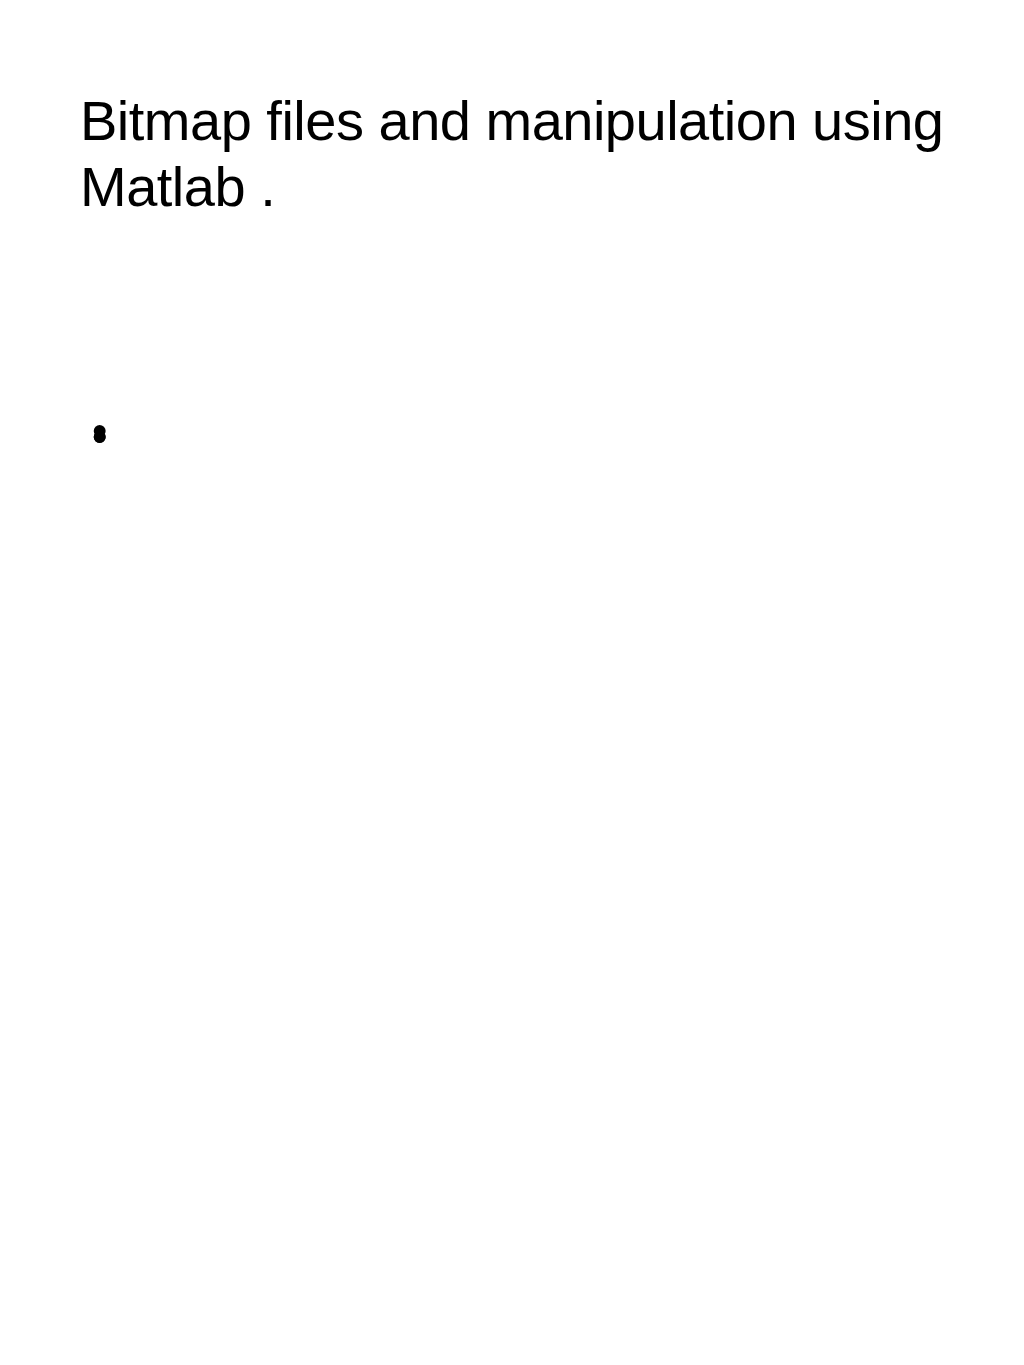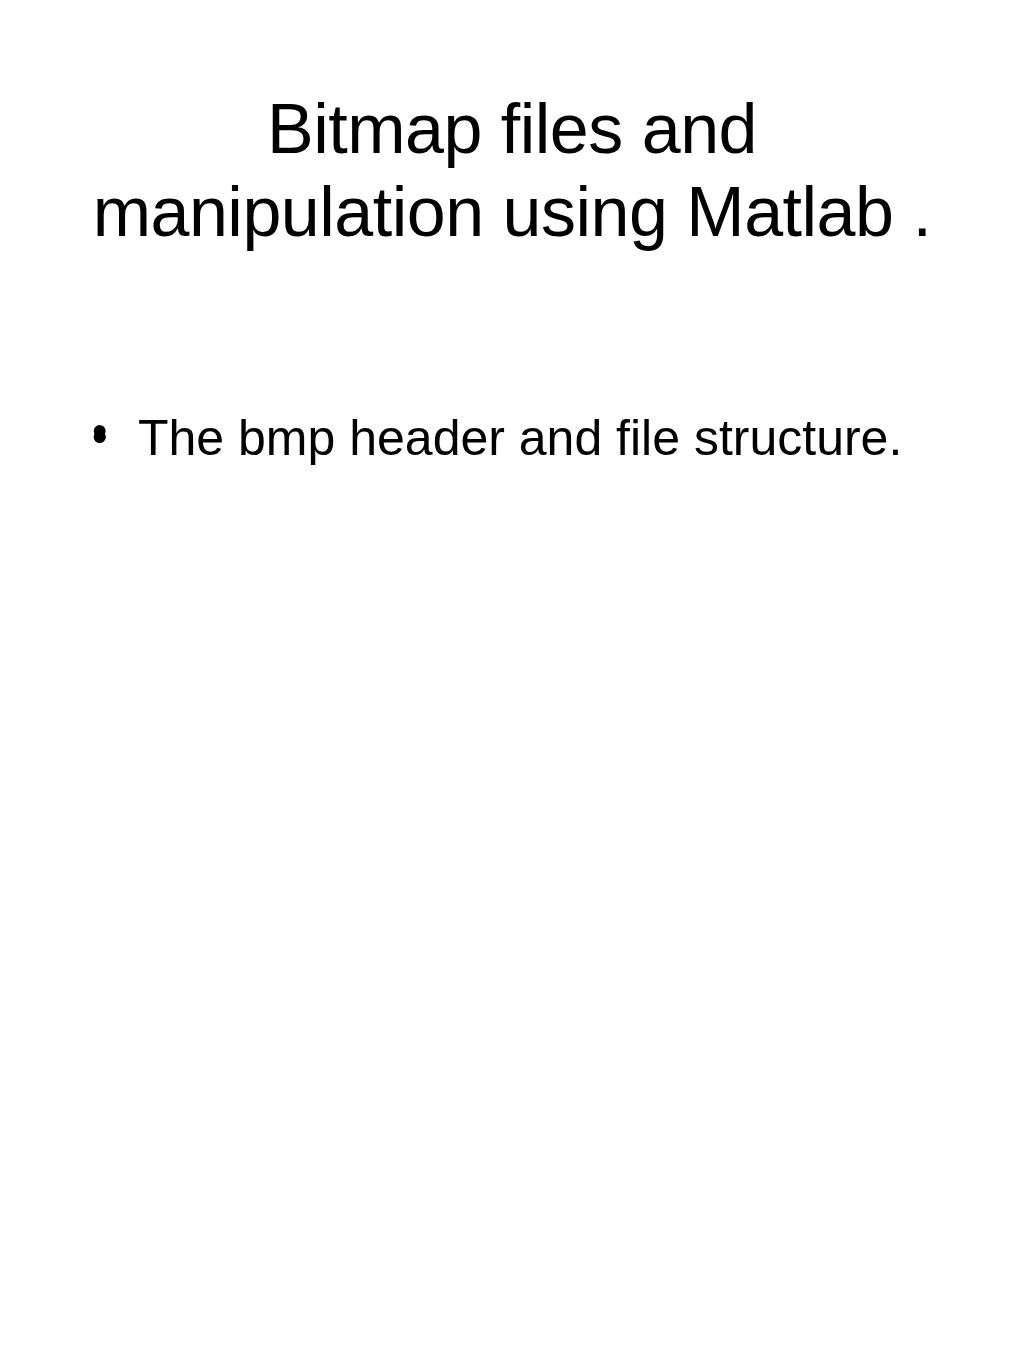--- a/index.html
+++ b/index.html
@@ -19,22 +19,22 @@
     width: 1024px;
     height: 1365px;
     background: #ffffff;
     box-sizing: border-box;
   }
   .slide-title {
     position: absolute;
     top: 88px;
     left: 80px;
     width: 864px;
-    text-align: center;
-    font-size: 70px;
+    text-align: left;
+    font-size: 56px;
     line-height: 1.18;
     font-weight: normal;
     letter-spacing: -0.5px;
     color: #000000;
     margin: 0;
   }
   .bullet-list {
     position: absolute;
     top: 400px;
     left: 74px;
@@ -68,17 +68,16 @@
 
   <ul class="bullet-list">
     <li class="bullet-item">
       <span class="dot">•</span>
     </li>
     <li class="bullet-item">
       <span class="dot">•</span>
     </li>
     <li class="bullet-item">
       <span class="dot">•</span>
-      <span>The bmp header and file structure.</span>
     </li>
   </ul>
 
 </div>
 
 </body></html>

